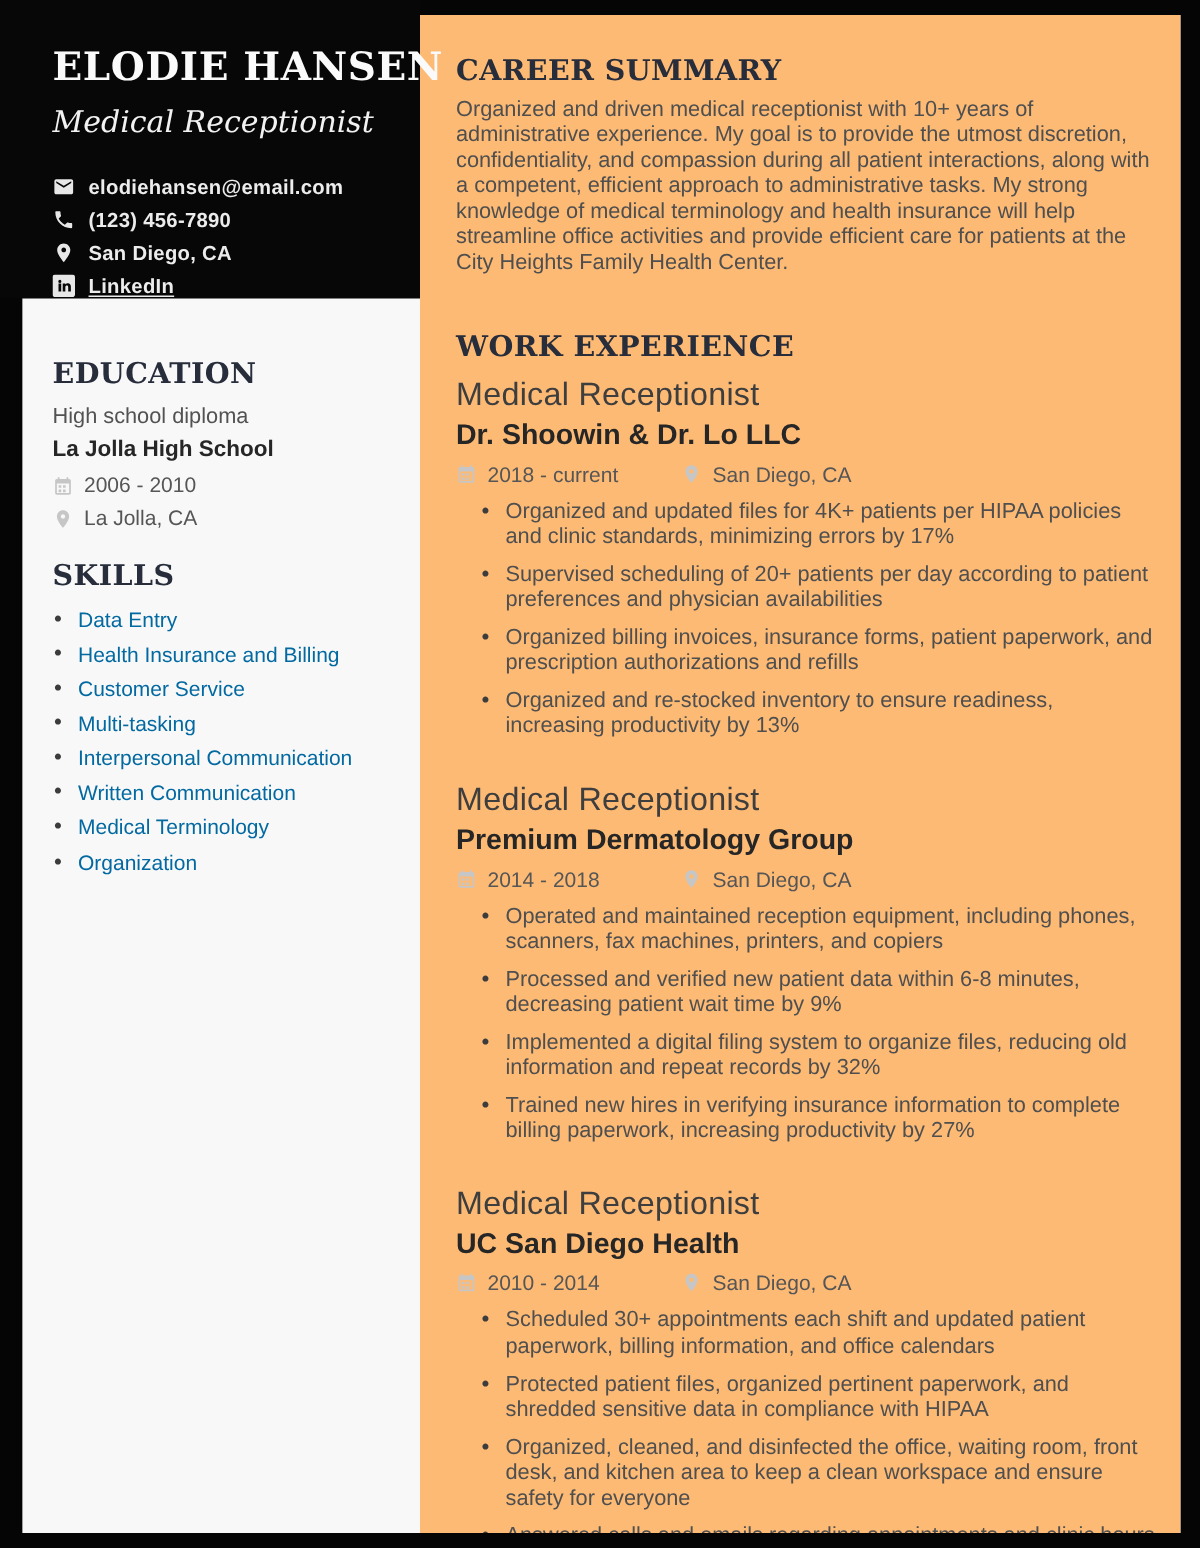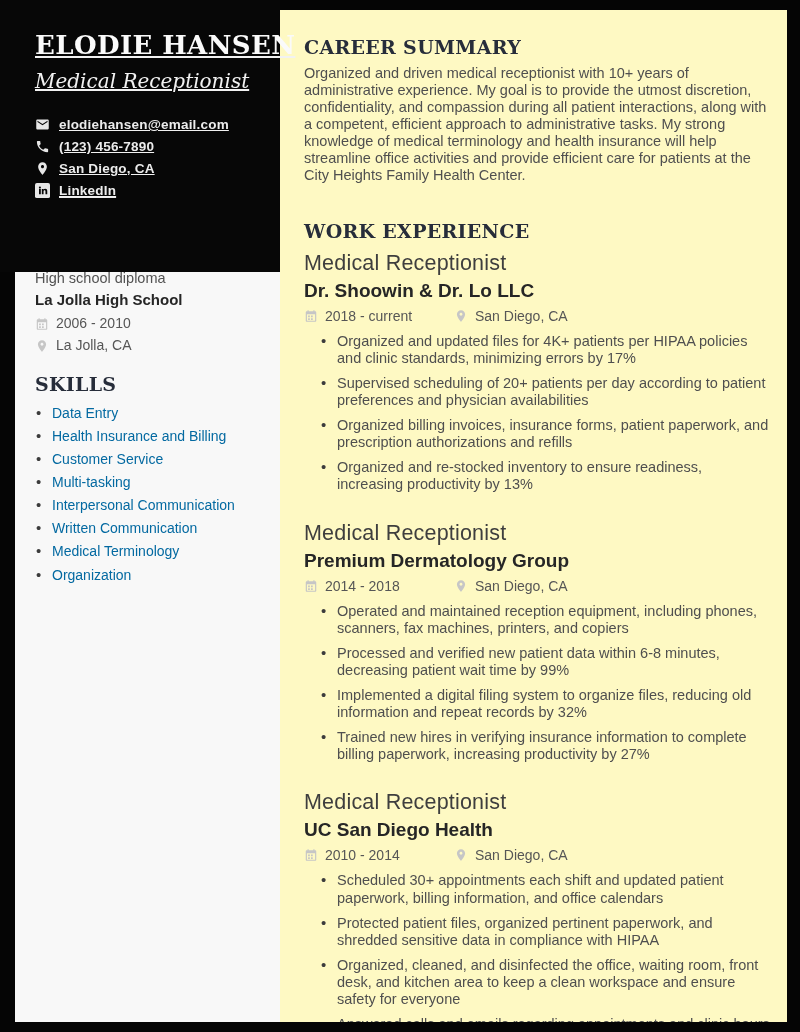--- a/index.html
+++ b/index.html
@@ -25,26 +25,25 @@
     width:265px;
     flex:0 0 265px;
     background:#f8f8f8;
     padding:228px 14px 20px 20px;
   }
 
   
   .header-block {
     position:absolute;
     left:0; top:0;
-    width:280px; height:272px;
+    width:280px; height:199px;
     background:#070707;
     padding:30px 18px 12px 35px;
     z-index:3;
     color:#f2f2f2;
-    text-decoration:underline;
   }
   .person-name {
     font-family:"DejaVu Serif", serif;
     font-weight:bold;
     font-size:26px;
     letter-spacing:.4px;
     color:#fafafa;
     white-space:nowrap;
   }
   .person-title {
@@ -97,21 +96,21 @@
   }
   .skills-list li::before {
     content:"•";
     position:absolute; left:1px; top:-1px;
     color:#3c3c3c; font-size:15px;
   }
 
   
   .right-col {
     flex:1 1 auto;
-    background:#fef9c3;
+    background:#fdba74;
     padding:26px 16px 0 24px;
   }
   .summary-text {
     margin-top:7px;
     font-size:14.5px;
     line-height:1.17;
     color:#4f4f4f;
     max-width:474px;
   }
   .work-block { margin-top:36px; }
@@ -259,21 +258,21 @@
               <span class="icon">
                   <svg viewBox="0 0 24 24">
                     <use href="#def-pin"></use>
                   </svg>
                 </span>
               <span>San Diego, CA</span>
             </span>
           </div>
           <ul class="job-bullets">
             <li>Operated and maintained reception equipment, including phones, scanners, fax machines, printers, and copiers</li>
-            <li>Processed and verified new patient data within 6-8 minutes, decreasing patient wait time by 99%</li>
+            <li>Processed and verified new patient data within 6-8 minutes, decreasing patient wait time by 9%</li>
             <li>Implemented a digital filing system to organize files, reducing old information and repeat records by 32%</li>
             <li>Trained new hires in verifying insurance information to complete billing paperwork, increasing productivity by 27%</li>
           </ul>
         </div>
 
         <div class="job">
           <div class="job-title">Medical Receptionist</div>
           <div class="job-company">UC San Diego Health</div>
           <div class="meta-row job-meta">
             <span class="meta-row date-group">

